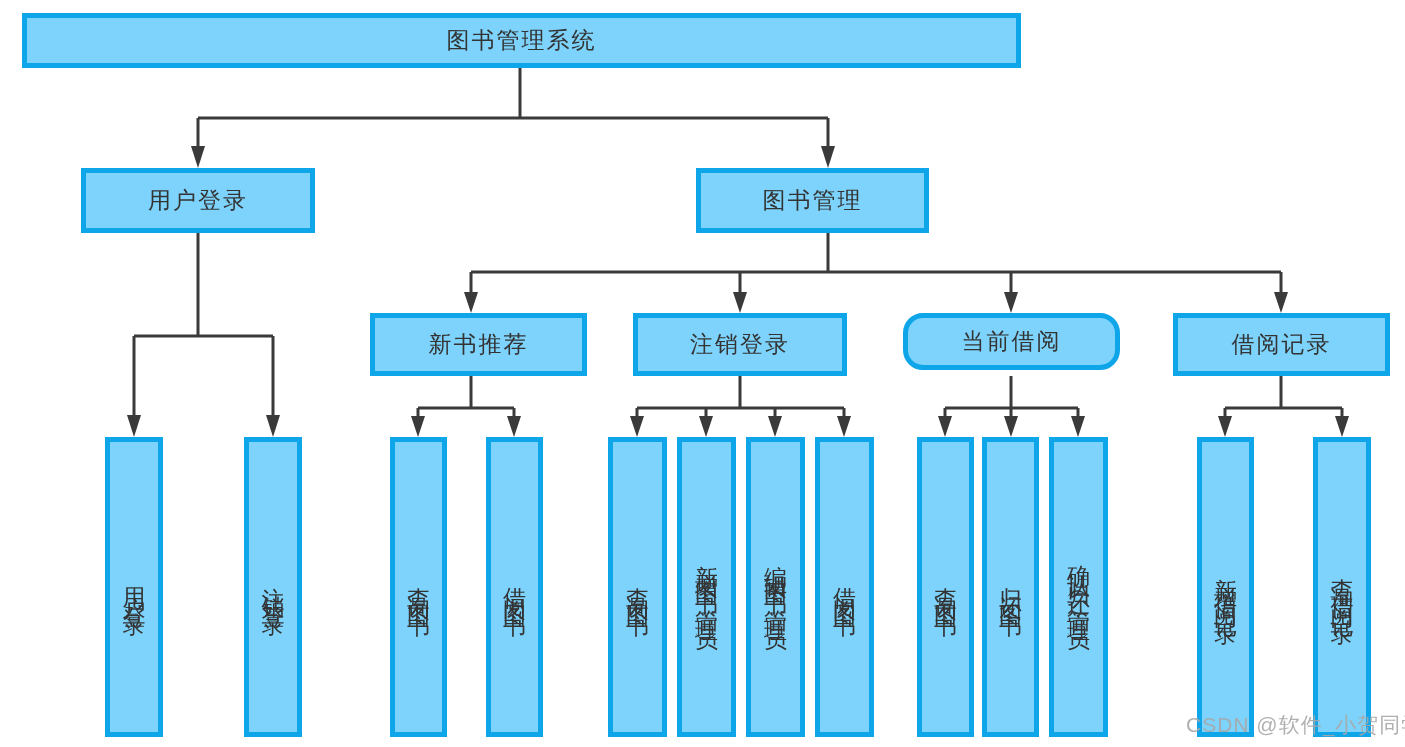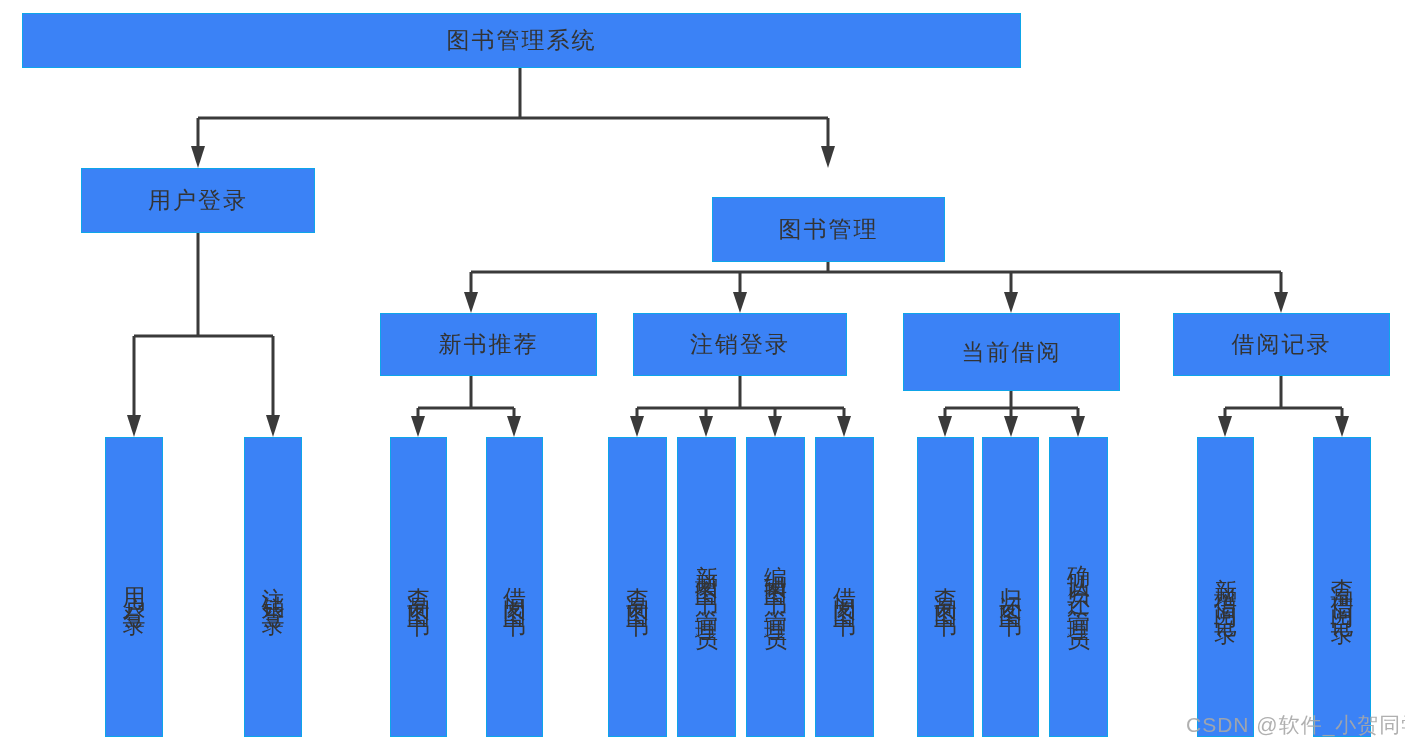--- a/index.html
+++ b/index.html
@@ -10,22 +10,22 @@
     font-family:"Liberation Sans", sans-serif;
     color:#333333;
     overflow:hidden;
   }
   svg.wires { position:absolute; left:0; top:0; width:1405px; height:747px; }
   svg.wires path { stroke:#3a3a3a; stroke-width:3; fill:none; }
   svg.wires polygon { fill:#3a3a3a; stroke:none; }
   .box {
     position:absolute;
     box-sizing:border-box;
-    border:1px solid #0ea5e9;
-    background:#3b82f6;
+    border:5px solid #0ea5e9;
+    background:#7dd3fc;
     display:flex; align-items:center; justify-content:center;
   }
   .h-box { font-size:23px; letter-spacing:2px; white-space:nowrap; }
   .v-box span {
     writing-mode:vertical-rl;
     text-orientation:mixed;
     font-size:23px;
     letter-spacing:9px;
     line-height:1;
   }
@@ -91,25 +91,25 @@
     <g>
       <path d="M1281,376 V408 M1225,408 H1342 M1225,408 V420 M1342,408 V420"></path>
       <polygon points="1218,416 1232,416 1225,437"></polygon>
       <polygon points="1335,416 1349,416 1342,437"></polygon>
     </g>
   </svg>
 
   <div class="box h-box" style="left:22px; top:13px; width:999px; height:55px;">图书管理系统</div>
 
   <div class="box h-box" style="left:81px; top:168px; width:234px; height:65px;">用户登录</div>
-  <div class="box h-box" style="left:712px; top:168px; width:233px; height:65px;margin-top:29px;">图书管理</div>
+  <div class="box h-box" style="left:696px; top:168px; width:233px; height:65px;">图书管理</div>
 
-  <div class="box h-box" style="left:380px; top:313px; width:217px; height:63px;">新书推荐</div>
+  <div class="box h-box" style="left:370px; top:313px; width:217px; height:63px;">新书推荐</div>
   <div class="box h-box" style="left:633px; top:313px; width:214px; height:63px;">注销登录</div>
-  <div class="box h-box" style="left:903px; top:313px; width:217px; height:78px;">当前借阅</div>
+  <div class="box h-box" style="left:903px; top:313px; width:217px; height:57px;border-radius:20px;">当前借阅</div>
   <div class="box h-box" style="left:1173px; top:313px; width:217px; height:63px;">借阅记录</div>
 
   <div class="box v-box" style="left:105px; top:437px; width:58px; height:300px;">
     <span>用户登录</span>
   </div>
   <div class="box v-box" style="left:244px; top:437px; width:58px; height:300px;">
     <span>注销登录</span>
   </div>
 
   <div class="box v-box" style="left:390px; top:437px; width:57px; height:300px;">

